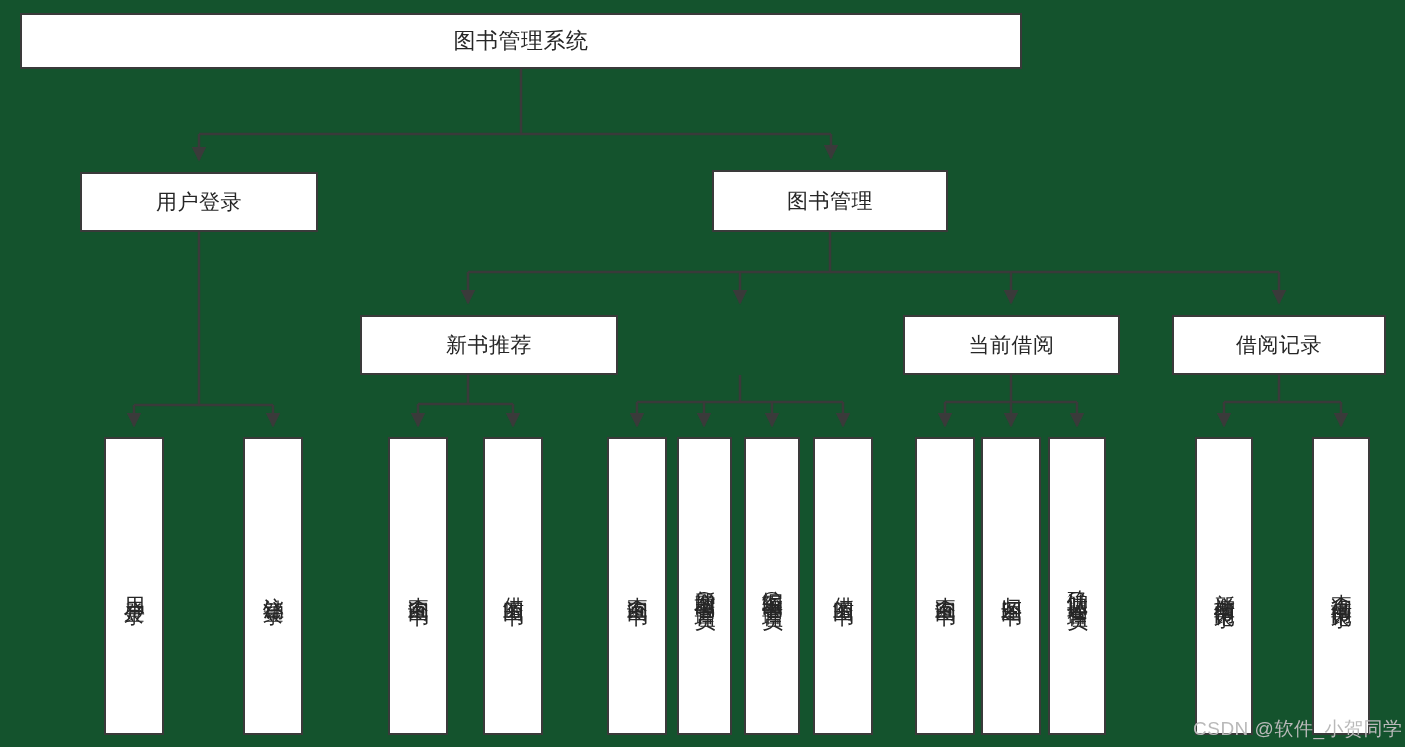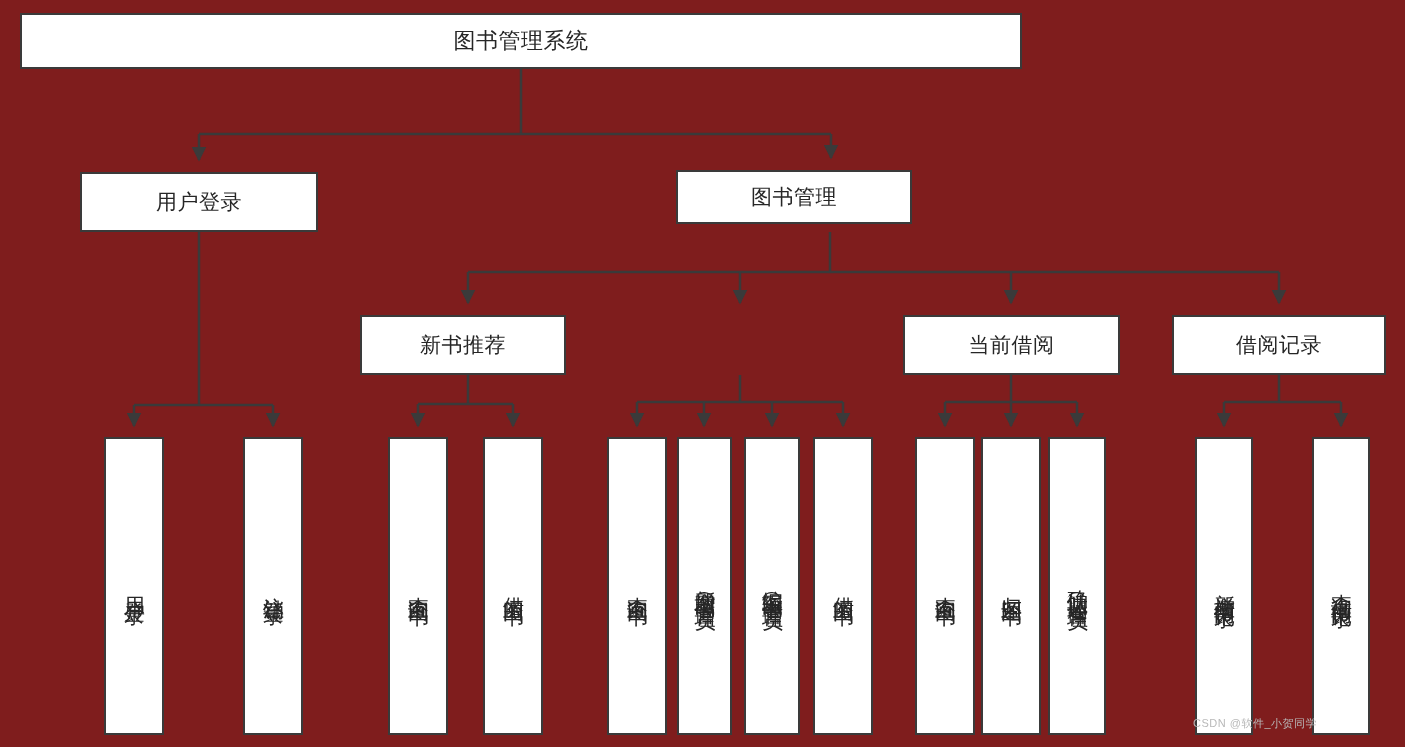--- a/index.html
+++ b/index.html
@@ -49,30 +49,30 @@
   }
   .node.v {           
     writing-mode: vertical-rl;
     text-orientation: upright;
     font-size: 21px;
     letter-spacing: 3px;
     padding: 4px 0;
   }
   .watermark {
     position: absolute;
-    font-size: 11px;
+    font-size: 19px;
     color: #b9b9b9;
     white-space: nowrap;
     letter-spacing: 0.5px;
   }
 </style>
 </head>
 <body>
 
-<div id="canvas" style="background: #7f1d1d;">
+<div id="canvas" style="background: #14532d;">
 
   <svg id="edges" viewBox="0 0 1405 747" xmlns="http://www.w3.org/2000/svg">
     <defs>
       <marker id="arrow" viewBox="0 0 10 10" refX="9" refY="5" markerWidth="6" markerHeight="6" orient="auto-start-reverse">
         <path d="M 0 0 L 10 5 L 0 10 z" fill="#3a3a3a"></path>
       </marker>
     </defs>
     <g stroke="#3a3a3a" stroke-width="2.5" fill="none">
 
       <path d="M 521 69 L 521 134"></path>
@@ -113,23 +113,23 @@
       <path d="M 1279 375 L 1279 402"></path>
       <path d="M 1224 402 L 1341 402"></path>
       <path d="M 1224 402 L 1224 426" marker-end="url(#arrow)"></path>
       <path d="M 1341 402 L 1341 426" marker-end="url(#arrow)"></path>
     </g>
   </svg>
 
   <div class="node h root" style="left: 20px; top: 13px; width: 1002px; height: 56px; border-color: rgb(58, 58, 58); background: rgb(255, 255, 255);">图书管理系统</div>
 
   <div class="node h" style="left: 80px; top: 172px; width: 238px; height: 60px; border-color: rgb(58, 58, 58); background: rgb(255, 255, 255);">用户登录</div>
-  <div class="node h" style="left: 676px; top: 170px; width: 236px; height: 54px; border-color: rgb(58, 58, 58); background: rgb(255, 255, 255);">图书管理</div>
+  <div class="node h" style="left: 712px; top: 170px; width: 236px; height: 62px; border-color: rgb(58, 58, 58); background: rgb(255, 255, 255);">图书管理</div>
 
-  <div class="node h" style="left: 360px; top: 315px; width: 206px; height: 60px; border-color: rgb(58, 58, 58); background: rgb(255, 255, 255);">新书推荐</div>
+  <div class="node h" style="left: 360px; top: 315px; width: 258px; height: 60px; border-color: rgb(58, 58, 58); background: rgb(255, 255, 255);">新书推荐</div>
   <div class="node h" style="left: 1172px; top: 315px; width: 214px; height: 60px; border-color: rgb(58, 58, 58); background: rgb(255, 255, 255);">借阅记录</div>
   <div class="node h" style="left: 903px; top: 315px; width: 217px; height: 60px; border-color: rgb(58, 58, 58); background: rgb(255, 255, 255);">当前借阅</div>
 
   <div class="node v" style="left: 104px; top: 437px; width: 60px; height: 298px; border-color: rgb(58, 58, 58); background: rgb(255, 255, 255);">用户登录</div>
   <div class="node v" style="left: 243px; top: 437px; width: 60px; height: 298px; border-color: rgb(58, 58, 58); background: rgb(255, 255, 255);">注销登录</div>
   <div class="node v" style="left: 388px; top: 437px; width: 60px; height: 298px; border-color: rgb(58, 58, 58); background: rgb(255, 255, 255);">查询图书</div>
   <div class="node v" style="left: 483px; top: 437px; width: 60px; height: 298px; border-color: rgb(58, 58, 58); background: rgb(255, 255, 255);">借阅图书</div>
   <div class="node v" style="left: 607px; top: 437px; width: 60px; height: 298px; border-color: rgb(58, 58, 58); background: rgb(255, 255, 255);">查询图书</div>
   <div class="node v" style="left: 677px; top: 437px; width: 55px; height: 298px; border-color: rgb(58, 58, 58); background: rgb(255, 255, 255);">新增图书（管理员）</div>
   <div class="node v" style="left: 744px; top: 437px; width: 56px; height: 298px; border-color: rgb(58, 58, 58); background: rgb(255, 255, 255);">编辑图书（管理员）</div>

